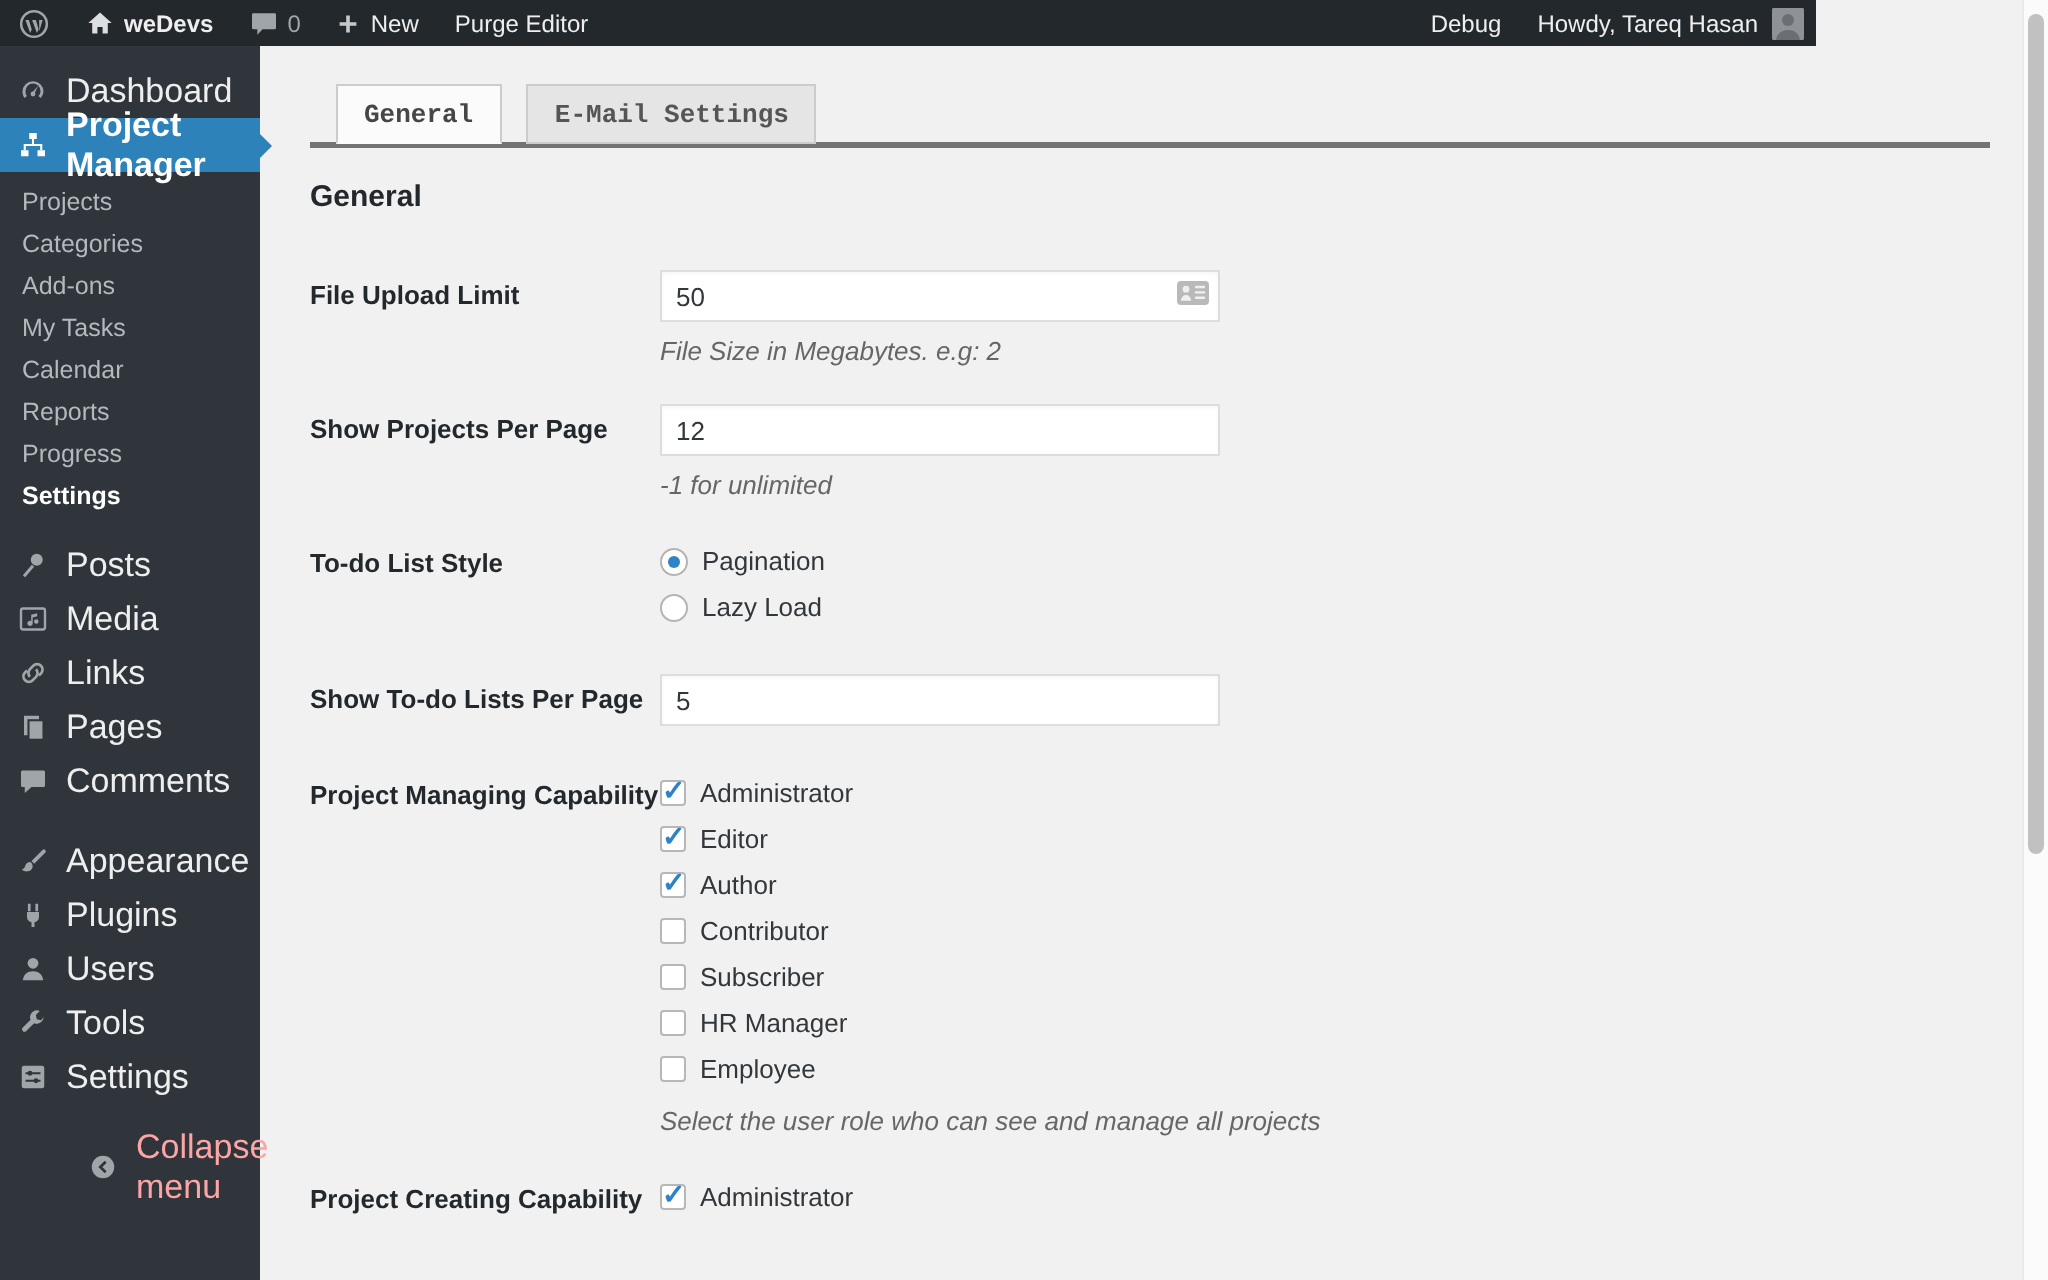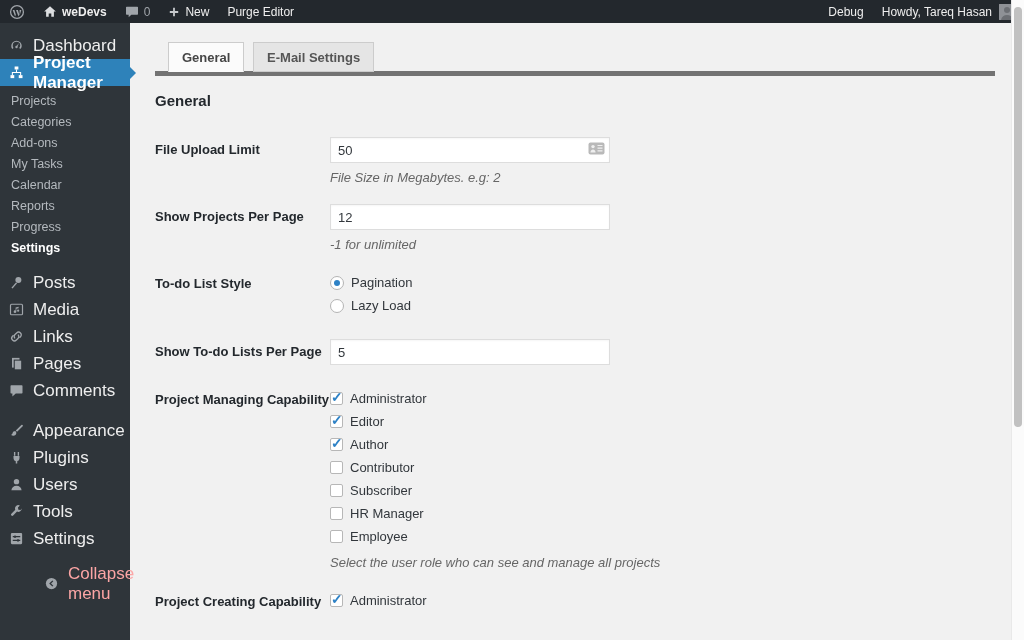--- a/index.html
+++ b/index.html
@@ -6,21 +6,21 @@
   html,body { width:1024px; height:640px; overflow:hidden; }
   body {
     font-family:"Liberation Sans", sans-serif;
     background:#f1f1f1;
     position:relative;
     font-size:13px;
     color:#333;
   }
   
   .adminbar {
-    position:absolute; top:0; left:0; width:1021px; height:23px;
+    position:absolute; top:0; left:0; width:908px; height:23px;
     background:#23282d; color:#eee;
     display:flex; align-items:center;
     font-size:12px; z-index:60;
   }
   .ab-item { display:flex; align-items:center; gap:5px; padding:0 9px; height:23px; cursor:pointer; }
   .ab-left { display:flex; align-items:center; }
   .ab-right { margin-left:auto; display:flex; align-items:center; }
   .ab-muted { color:#a0a5aa; }
   .ab-bold { font-weight:bold; }
   .avatar {
@@ -61,21 +61,21 @@
   }
   .submenu-item.current { color:#fff; font-weight:bold; }
   .menu-gap { height:13px; }
   .collapse-item { margin-top:18px; color:#fca5a5;padding-left:44px; }
   
   .content {
     position:absolute; top:23px; left:130px; width:881px; height:617px;
     background:#f1f1f1; padding:19px 0 0 25px; z-index:10;
   }
   .nav-tab-wrapper {
-    border-bottom:5px solid #737373; margin-right:16px; padding-left:13px;
+    border-bottom:3px solid #737373; margin-right:16px; padding-left:13px;font-family:Liberation Mono, monospace;
   }
   .nav-tab {
     display:inline-block; padding:7px 13px 6px; margin-bottom:-1px; margin-right:5px;
     border:1px solid #ccc; background:#e5e5e5; color:#555;
     font-size:13px; font-weight:600; cursor:pointer;
   }
   .nav-tab.active {
     background:#fbfbfb; border-bottom:1px solid #fbfbfb; color:#464646;
   }
   .page-heading { margin-top:16px; font-size:15px; font-weight:bold; color:#23282d; }

